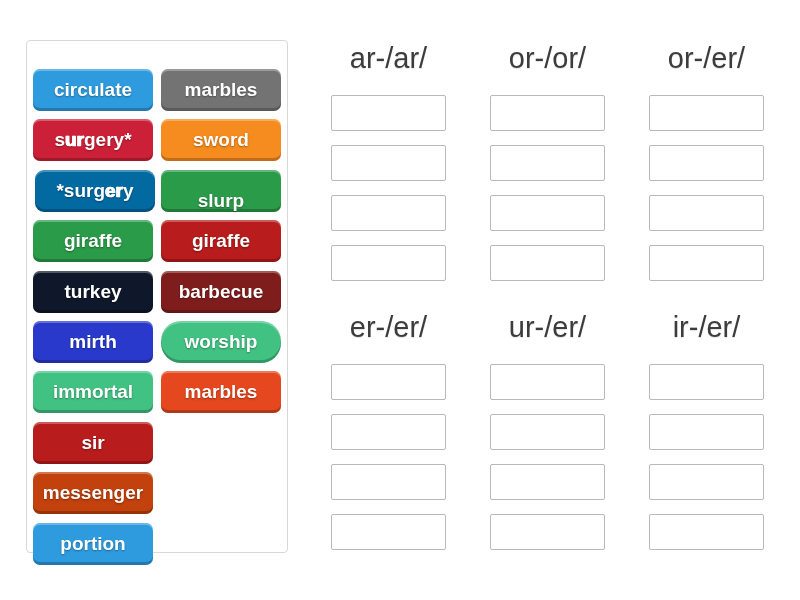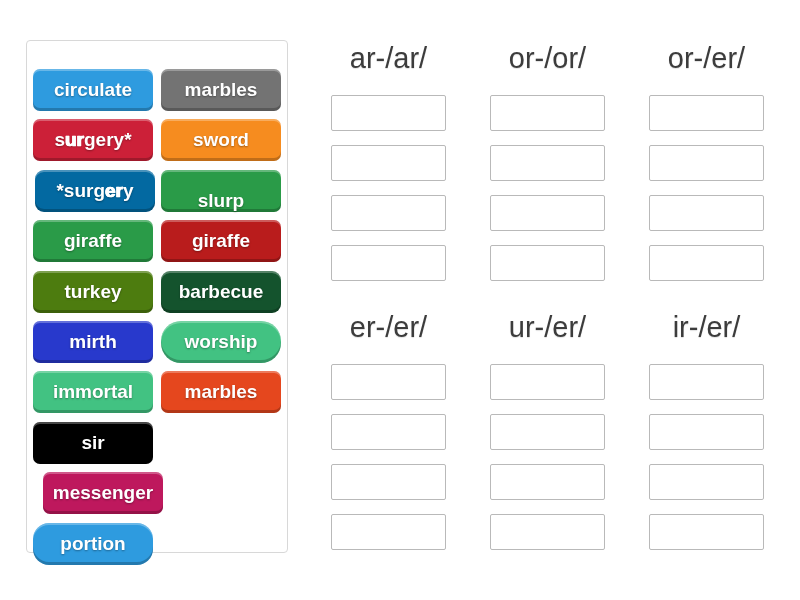--- a/index.html
+++ b/index.html
@@ -94,45 +94,45 @@
       </div>
       <div class="tile" style="background: rgb(42, 155, 72); left: 134px; top: 110px; align-items: flex-end;">
         <span class="seg">slurp</span>
       </div>
       <div class="tile" style="background: rgb(42, 155, 72); left: 6px; top: 160px;">
         <span class="seg">giraffe</span>
       </div>
       <div class="tile" style="background: #b91c1c; left: 134px; top: 160px;">
         <span class="seg">giraffe</span>
       </div>
-      <div class="tile" style="background: #4d7c0f; left: 6px; top: 211px;">
+      <div class="tile" style="background: #0f172a; left: 6px; top: 211px;">
         <span class="seg">turkey</span>
       </div>
-      <div class="tile" style="background: #14532d; left: 134px; top: 211px; border-radius: 9px;">
+      <div class="tile" style="background: #7f1d1d; left: 134px; top: 211px;">
         <span class="seg">barbecue</span>
       </div>
       <div class="tile" style="background: rgb(40, 57, 204); left: 6px; top: 261px;">
         <span class="seg">mirth</span>
       </div>
       <div class="tile" style="background: rgb(66, 194, 130); left: 134px; top: 261px; border-radius: 20px;">
         <span class="seg">worship</span>
       </div>
       <div class="tile" style="background: rgb(66, 194, 130); left: 6px; top: 311px;">
         <span class="seg">immortal</span>
       </div>
       <div class="tile" style="background: rgb(229, 71, 30); left: 134px; top: 311px;">
         <span class="seg">marbles</span>
       </div>
-      <div class="tile" style="background: #000000; left: 6px; top: 362px;">
+      <div class="tile" style="background: #b91c1c; left: 6px; top: 362px;">
         <span class="seg">sir</span>
       </div>
-      <div class="tile" style="background: #be185d; left: 16px; top: 412px;">
+      <div class="tile" style="background: #c2410c; left: 6px; top: 412px;">
         <span class="seg">messenger</span>
       </div>
-      <div class="tile" style="background: rgb(46, 155, 223); left: 6px; top: 463px; border-radius: 16px;">
+      <div class="tile" style="background: rgb(46, 155, 223); left: 6px; top: 463px;">
         <span class="seg">portion</span>
       </div>
     </div>
   <div class="groups-area">
       <div class="group-col" style="left: 331px; top: 40px;">
         <div class="group-header">ar-/ar/</div>
         <div class="drop-slot"></div>
         <div class="drop-slot"></div>
         <div class="drop-slot"></div>
         <div class="drop-slot"></div>

